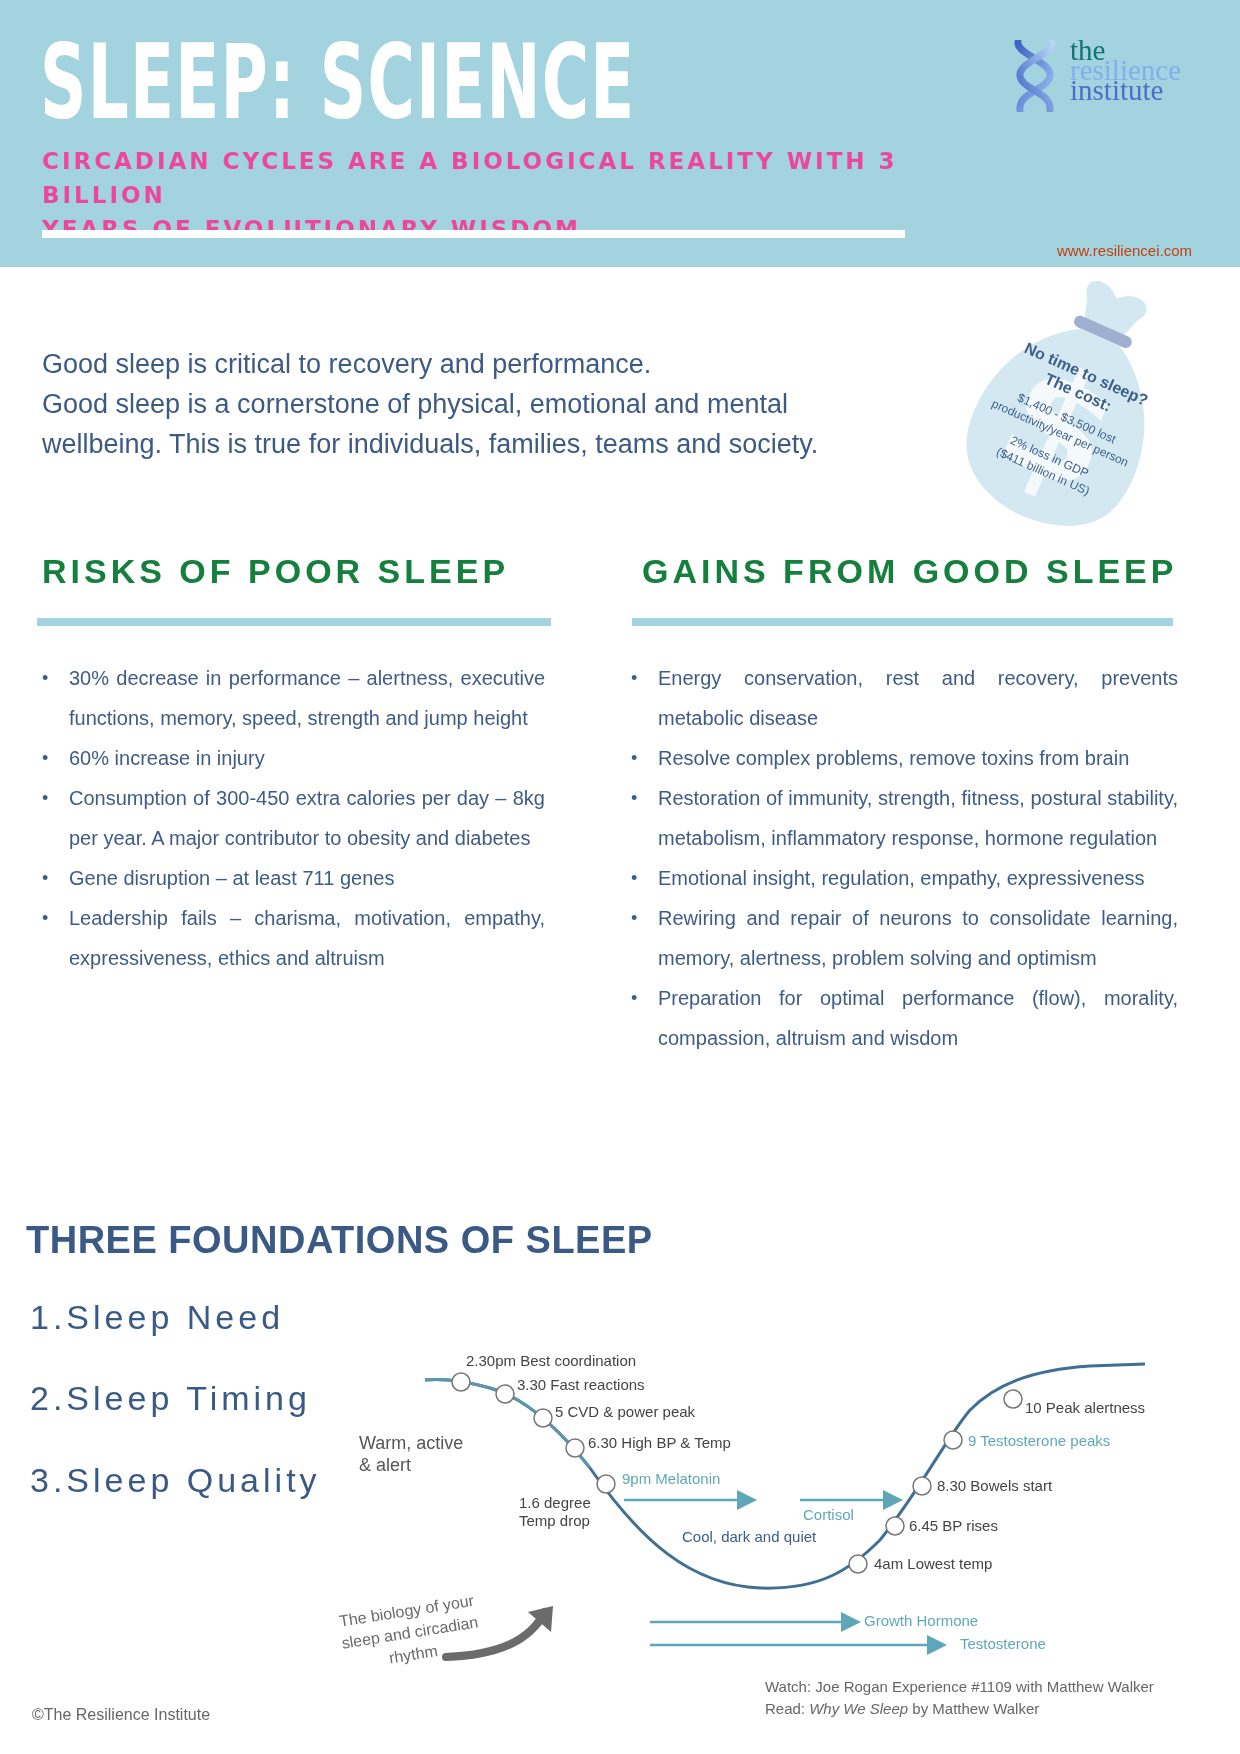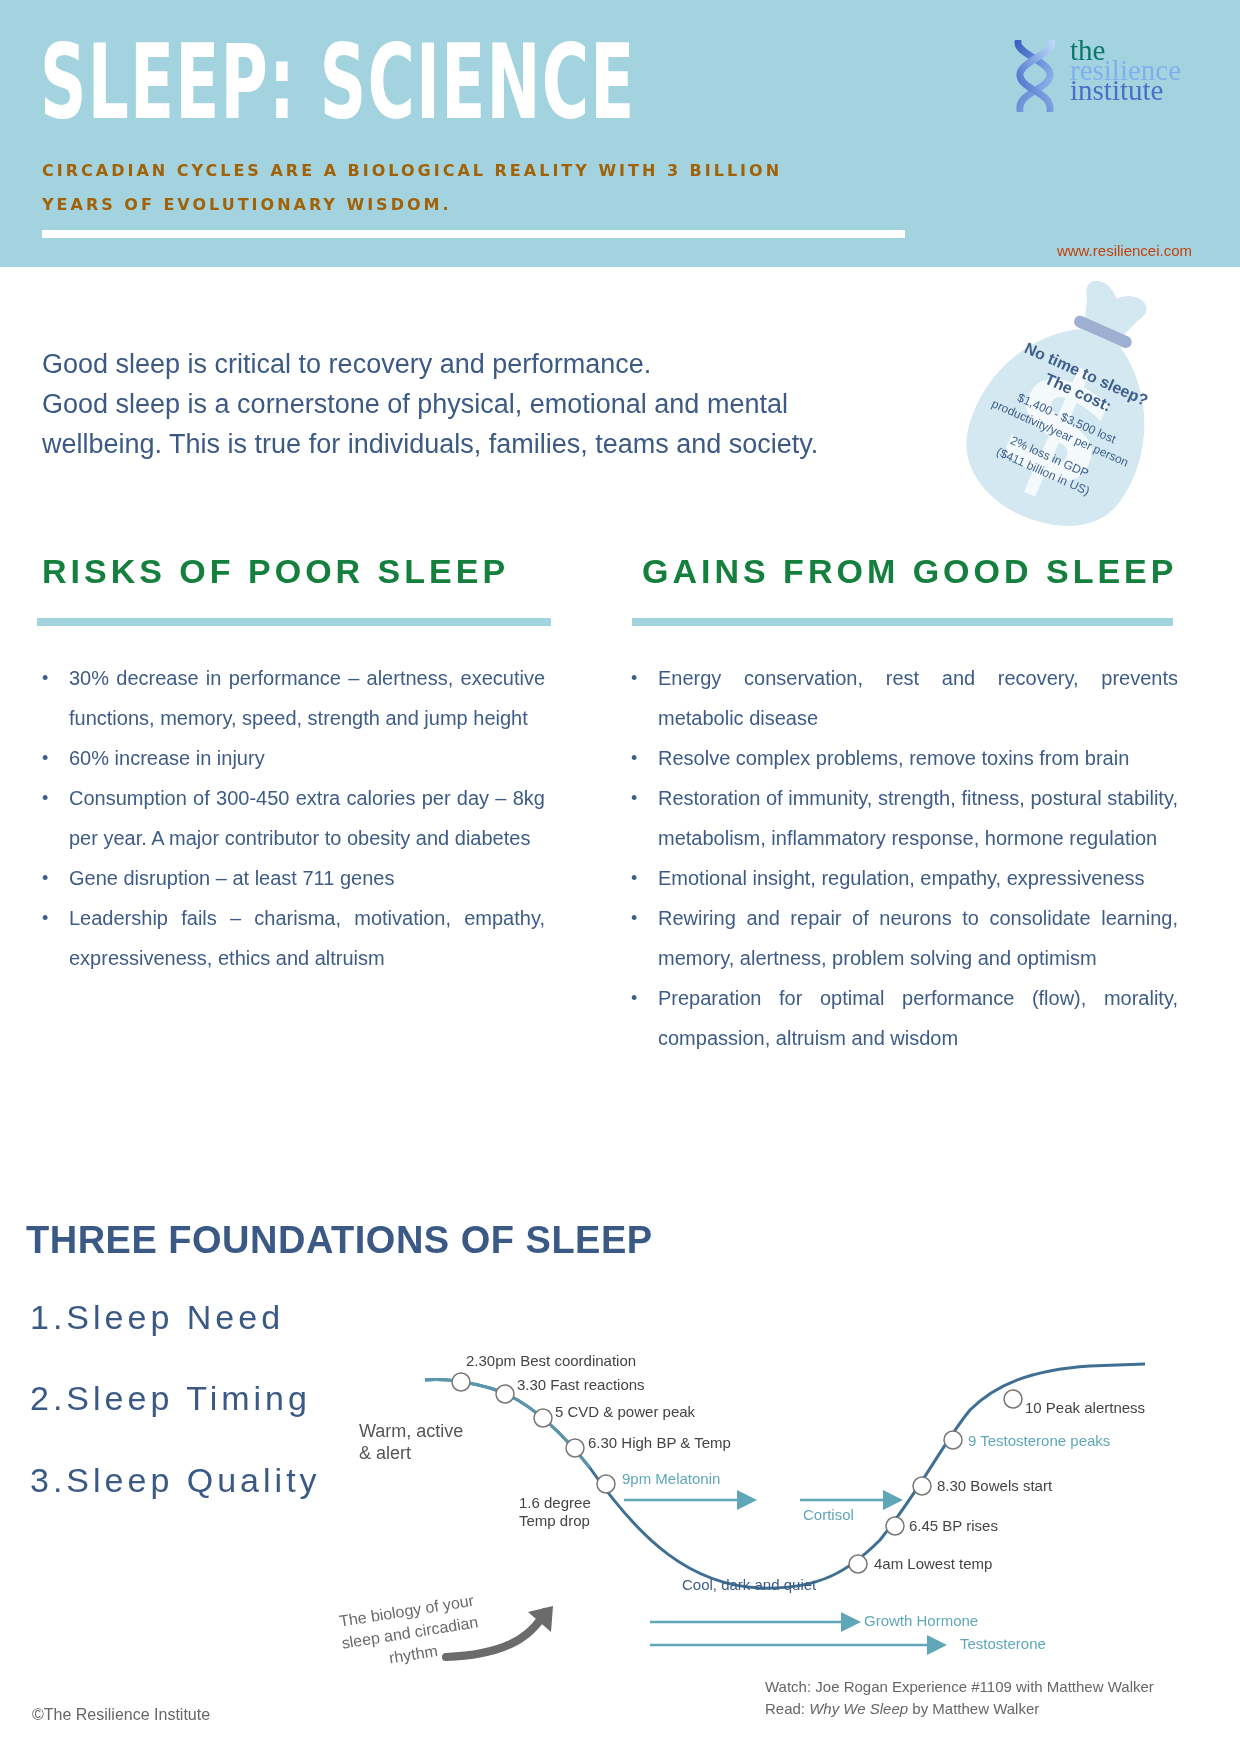--- a/index.html
+++ b/index.html
@@ -2,22 +2,22 @@
 <html><head>
 <meta charset="utf-8">
 <style>
   * { box-sizing: border-box; margin: 0; padding: 0; }
   html, body { width: 1240px; height: 1754px; background: #ffffff; overflow: hidden; }
   body { position: relative; font-family: "Liberation Sans", sans-serif; color: #3a5a85; }
 
   .header-band { position: absolute; left: 0; top: 0; width: 1240px; height: 267px; background: #a4d3e0; }
   .main-title { position: absolute; left: 40px; top: 30px; font-family: "DejaVu Sans", sans-serif; font-weight: bold;
     font-size: 104px; color: #ffffff; letter-spacing: 2px; transform: scaleX(0.62); transform-origin: left top; line-height: 1; white-space: nowrap; }
-  .subtitle { position: absolute; left: 42px; top: 154px; width: 900px; font-family: "DejaVu Sans", sans-serif; font-weight: bold;
-    font-size: 16px; letter-spacing: 3px; color: #a16207; line-height: 34px; }
+  .subtitle { position: absolute; left: 42px; top: 144px; width: 900px; font-family: "DejaVu Sans", sans-serif; font-weight: bold;
+    font-size: 23px; letter-spacing: 3px; color: #ec4899; line-height: 34px; }
   .header-rule { position: absolute; left: 42px; top: 230px; width: 863px; height: 8px; background: #ffffff; }
   .website { position: absolute; right: 48px; top: 242px; font-size: 15px; color: #c2410c; }
 
   .logo { position: absolute; left: 1012px; top: 40px; width: 190px; height: 74px; }
   .logo-helix { position: absolute; left: 0; top: 0; width: 46px; height: 72px; }
   .logo-text { position: absolute; left: 58px; top: 0; font-family: "Liberation Serif", serif; font-size: 29px; line-height: 20px; }
   .logo-text span { display: block; }
   .logo-the { color: #0f766e; }
   .logo-res { color: #7fb0ee; }
   .logo-inst { color: #4a6fc8; }
@@ -37,21 +37,21 @@
   .bullets li { position: relative; padding-left: 27px; }
   .bullets li::before { content: "\2022"; position: absolute; left: 0; top: 0; font-size: 18px; }
 
   .found-title { position: absolute; left: 26px; top: 1219px; font-size: 38px; font-weight: bold; color: #3a5a85; letter-spacing: 0.5px; }
   .found-item { position: absolute; left: 30px; font-size: 34px; letter-spacing: 4px; color: #3a5a85; }
 
   .diagram { position: absolute; left: 0; top: 0; width: 1240px; height: 1754px; pointer-events: none; }
   .dl { position: absolute; font-family: "Liberation Sans", sans-serif; font-size: 15px; color: #444; white-space: nowrap; }
   .dl.teal { color: #5fa7b8; }
   .dl.navy { color: #3b5c86; }
-  .dl.big { font-size: 18px; line-height: 22px; color: #555; }
+  .dl.big { font-size: 18px; line-height: 22px; color: #555; margin-top: 12px; }
 
   .caption { position: absolute; left: 330px; top: 1600px; width: 160px; text-align: center; font-size: 16px; line-height: 22px; color: #6a6a6a; transform: rotate(-9deg); }
 
   .refs { position: absolute; left: 765px; top: 1676px; font-size: 15px; line-height: 22px; color: #666; }
   .refs i { font-style: italic; }
   .copyright { position: absolute; left: 32px; top: 1706px; font-size: 16px; color: #666; }
 </style>
 </head>
 <body>
 
@@ -181,21 +181,21 @@
 
 <div class="dl big" style="left:359px; top:1420px;">
   <div>Warm, active</div>
   <div>&amp; alert</div>
 </div>
 <div class="dl" style="left:519px; top:1494px; line-height:18px;">
   <div>1.6 degree</div>
   <div>Temp drop</div>
 </div>
 <div class="dl teal" style="left:803px; top:1506px;">Cortisol</div>
-<div class="dl navy" style="left:682px; top:1576px;text-align:center;">Cool, dark and quiet</div>
+<div class="dl navy" style="left:682px; top:1528px;text-align:center;">Cool, dark and quiet</div>
 <div class="dl teal" style="left:864px; top:1612px;">Growth Hormone</div>
 <div class="dl teal" style="left:960px; top:1635px;">Testosterone</div>
 
 <div class="caption">
   <div>The biology of your</div>
   <div>sleep and circadian</div>
   <div>rhythm</div>
 </div>
 
 <div class="refs">

